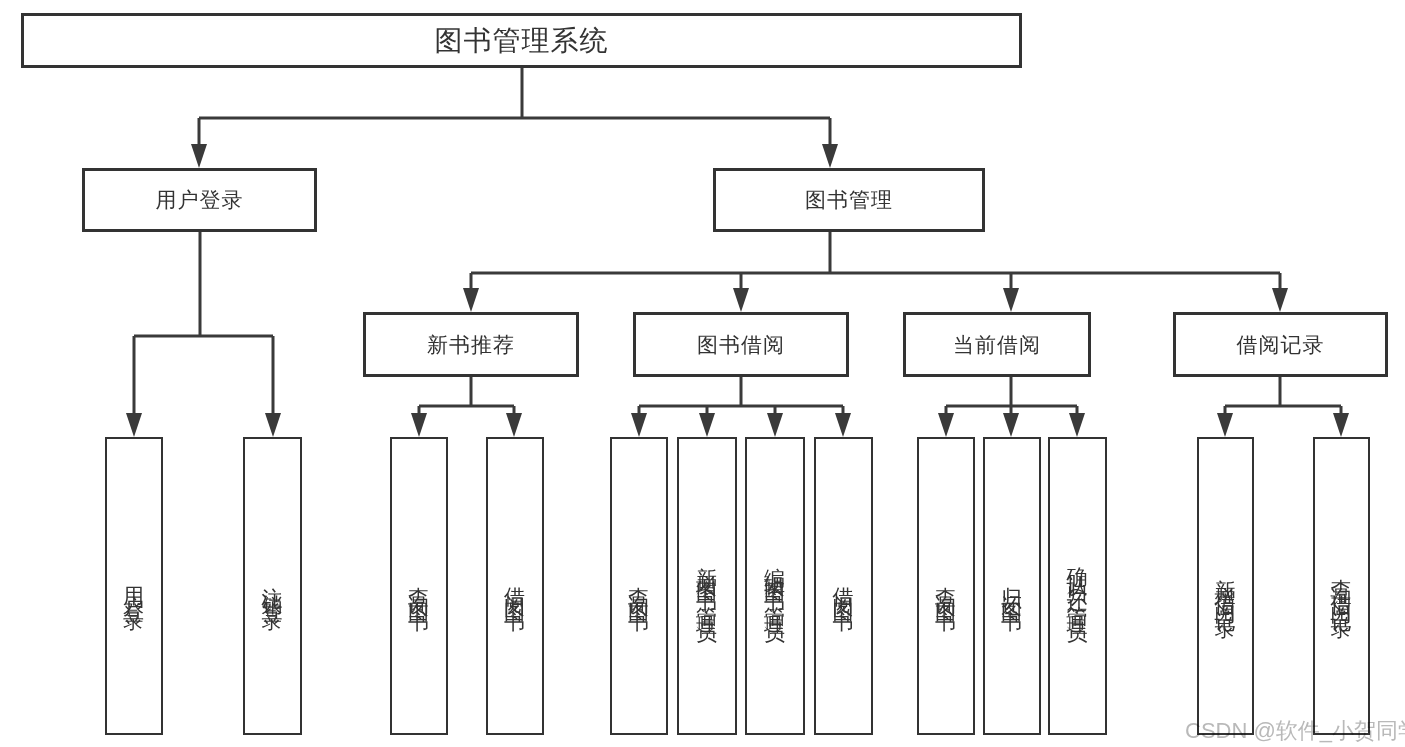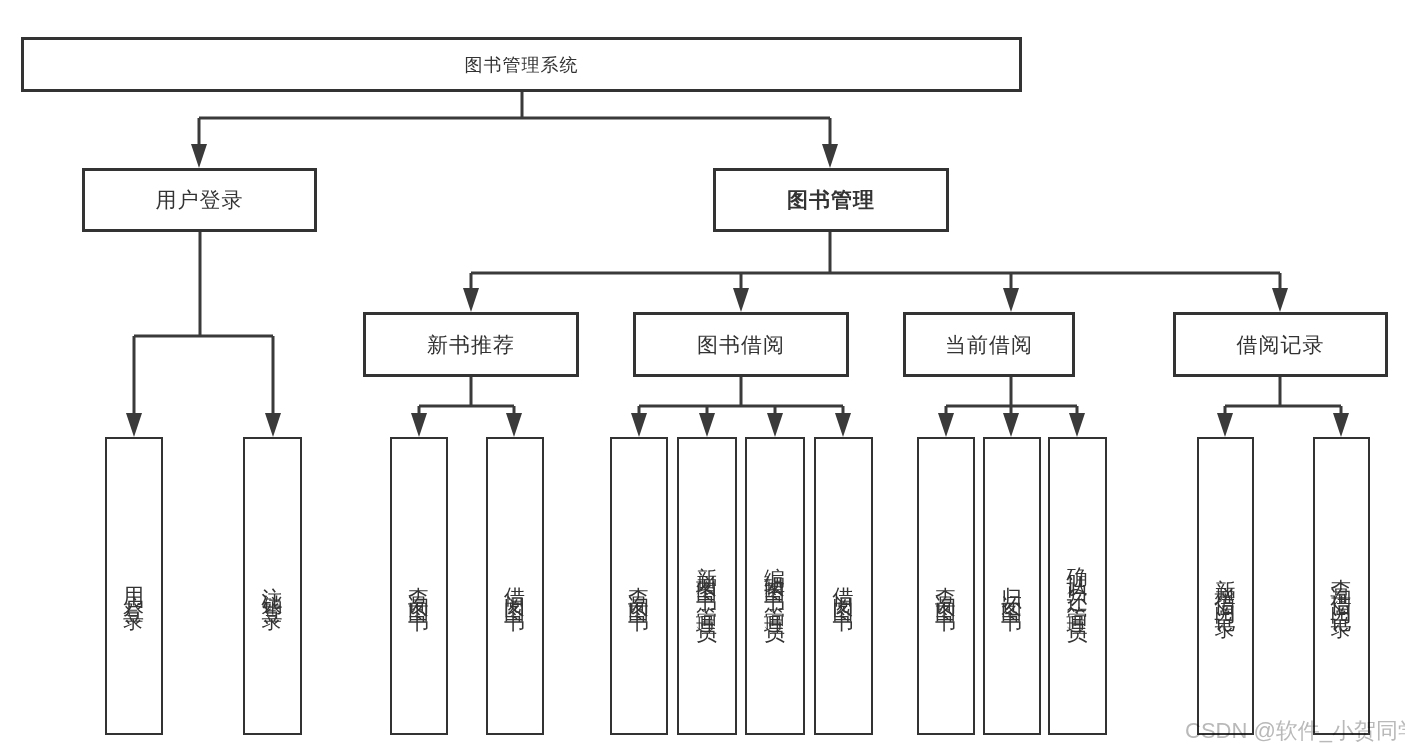--- a/index.html
+++ b/index.html
@@ -23,23 +23,22 @@
     border: 3px solid #333333;
     display: flex;
     align-items: center;
     justify-content: center;
     color: #333333;
     z-index: 2;
   }
   .node-root {
     left: 21px; top: 13px;
     width: 1001px; height: 55px;
-    font-size: 18px;
+    font-size: 28px;
     letter-spacing: 1px;
-    margin-top: 24px;
   }
   .node-l1 {
     top: 168px; height: 64px;
     font-size: 21px;
     letter-spacing: 1px;
   }
   .node-l2 {
     top: 312px; height: 65px;
     font-size: 21px;
     letter-spacing: 1px;
@@ -115,25 +114,25 @@
       <polygon points="1003,413 1019,413 1011,437"></polygon>
       <polygon points="1069,413 1085,413 1077,437"></polygon>
       <polygon points="1217,413 1233,413 1225,437"></polygon>
       <polygon points="1333,413 1349,413 1341,437"></polygon>
     </g>
   </svg>
 
   <div class="node node-root">图书管理系统</div>
 
   <div class="node node-l1" style="left:82px; width:235px;">用户登录</div>
-  <div class="node node-l1" style="left:713px; width:236px;font-weight:bold;">图书管理</div>
+  <div class="node node-l1" style="left:713px; width:272px;">图书管理</div>
 
   <div class="node node-l2" style="left:363px; width:216px;text-align:center;">新书推荐</div>
   <div class="node node-l2" style="left:633px; width:216px;text-align:right;">图书借阅</div>
-  <div class="node node-l2" style="left:903px; width:172px;">当前借阅</div>
+  <div class="node node-l2" style="left:903px; width:188px;">当前借阅</div>
   <div class="node node-l2" style="left:1173px; width:215px;">借阅记录</div>
 
   <div class="leaf" style="left:105px; width:58px;">
     <span>用户登录</span>
   </div>
   <div class="leaf" style="left:243px; width:59px;">
     <span>注销登录</span>
   </div>
   <div class="leaf" style="left:390px; width:58px;">
     <span>查询图书</span>

